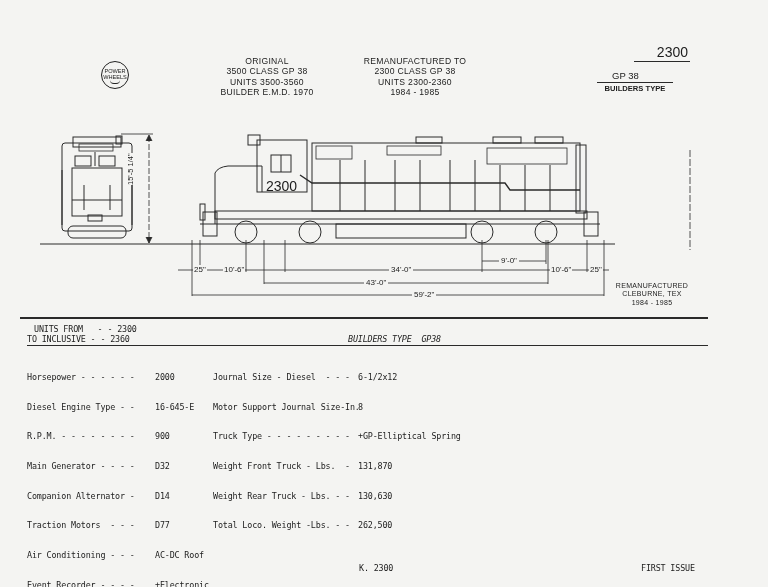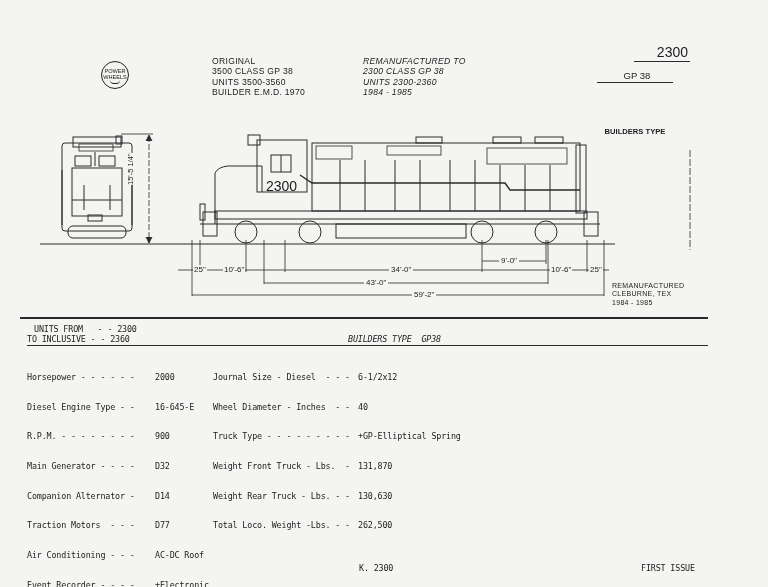--- a/index.html
+++ b/index.html
@@ -2,21 +2,21 @@
 <html><head>
 <meta charset="utf-8">
 <style>
   html, body { margin: 0; padding: 0; }
   body {
     width: 768px; height: 587px; position: relative; overflow: hidden;
     background: #f4f4f2; color: #1c1c1c;
     font-family: "DejaVu Sans", sans-serif;
   }
   .abs { position: absolute; }
-  .hdr { font-family: "Liberation Sans", sans-serif; font-size: 8.6px; line-height: 10.4px; letter-spacing: 0.3px; }
+  .hdr { font-family: "Liberation Sans", sans-serif; font-size: 8.6px; line-height: 10.4px; text-align: center; letter-spacing: 0.3px; }
   .mono { font-family: "DejaVu Sans Mono", monospace; font-size: 8.4px; line-height: 9.9px; white-space: pre; letter-spacing: -0.15px; }
   .rule { position: absolute; background: #2a2a2a; height: 1px; }
   svg { position: absolute; left: 0; top: 0; }
   .dim { font-family: "Liberation Sans", sans-serif; font-size: 8px; }
   .specrow { display: flex; height: 9.9px; }
   .specrow .lbl { width: 128px; }
   .specrow .val { width: auto; }
   .specrow2 .lbl { width: 145px; }
 </style>
 </head>
@@ -28,33 +28,33 @@
   <div style="width:10px;height:3px;border-bottom:1px solid #222;border-radius:0 0 6px 6px;margin:0 auto;"></div>
 </div>
 
 <div class="abs hdr" style="left:212px;top:56px;width:110px;">
   <div>ORIGINAL</div>
   <div>3500 CLASS GP 38</div>
   <div>UNITS 3500-3560</div>
   <div>BUILDER E.M.D. 1970</div>
 </div>
 
-<div class="abs hdr" style="left:363px;top:56px;width:120px;font-style:italic;">
+<div class="abs hdr" style="left:355px;top:56px;width:120px;">
   <div>REMANUFACTURED TO</div>
   <div>2300 CLASS GP 38</div>
   <div>UNITS 2300-2360</div>
   <div>1984 - 1985</div>
 </div>
 
 <div class="abs" style="left:636px;top:44px;width:52px;text-align:right;font-family:'Liberation Sans',sans-serif;font-size:14px;">2300</div>
 <div class="rule" style="left:634px;top:61px;width:56px;"></div>
 
-<div class="abs" style="left:612px;top:70px;width:50px;text-align:center;font-family:'Liberation Sans',sans-serif;font-size:9.5px;">GP 38</div>
+<div class="abs" style="left:612px;top:70px;width:50px;font-family:'Liberation Sans',sans-serif;font-size:9.5px;">GP 38</div>
 <div class="rule" style="left:597px;top:82px;width:76px;"></div>
-<div class="abs" style="left:597px;top:84px;width:76px;text-align:center;font-family:'Liberation Sans',sans-serif;font-size:7.6px;font-weight:bold;margin-top:43px;">BUILDERS TYPE</div>
+<div class="abs" style="left:597px;top:84px;width:76px;text-align:center;font-family:'Liberation Sans',sans-serif;font-size:7.6px;font-weight:bold;">BUILDERS TYPE</div>
 
 <svg width="768" height="320" stroke="#2a2a2a" fill="none" stroke-width="1">
 
   <g>
     <rect x="62" y="143" width="70" height="88" rx="3"></rect>
     <rect x="73" y="137" width="48" height="10"></rect>
     <rect x="79" y="144" width="34" height="7" stroke-width="0.8"></rect>
     <rect x="75" y="156" width="16" height="10"></rect>
     <rect x="99" y="156" width="16" height="10"></rect>
     <line x1="95" y1="152" x2="95" y2="166"></line>
@@ -184,21 +184,21 @@
   
   
   
   
   
   
 </div>
 
 <div class="abs mono" style="left:213px;top:353px;">
   <div class="specrow specrow2"><span class="lbl">Journal Size - Diesel  - - -</span><span class="val">6-1/2x12</span></div>
-  <div class="specrow specrow2"><span class="lbl">Wheel Diameter - Inches  - -</span><span class="val">40</span></div>
+  <div class="specrow specrow2"><span class="lbl">Motor Support Journal Size-In.</span><span class="val">8</span></div>
   <div class="specrow specrow2"><span class="lbl">Truck Type - - - - - - - - -</span><span class="val">+GP-Elliptical Spring</span></div>
   <div class="specrow specrow2"><span class="lbl">Weight Front Truck - Lbs.  -</span><span class="val">131,870</span></div>
   <div class="specrow specrow2"><span class="lbl">Weight Rear Truck - Lbs. - -</span><span class="val">130,630</span></div>
   <div class="specrow specrow2"><span class="lbl">Total Loco. Weight -Lbs. - -</span><span class="val">262,500</span></div>
   
   
   
   
   
   

